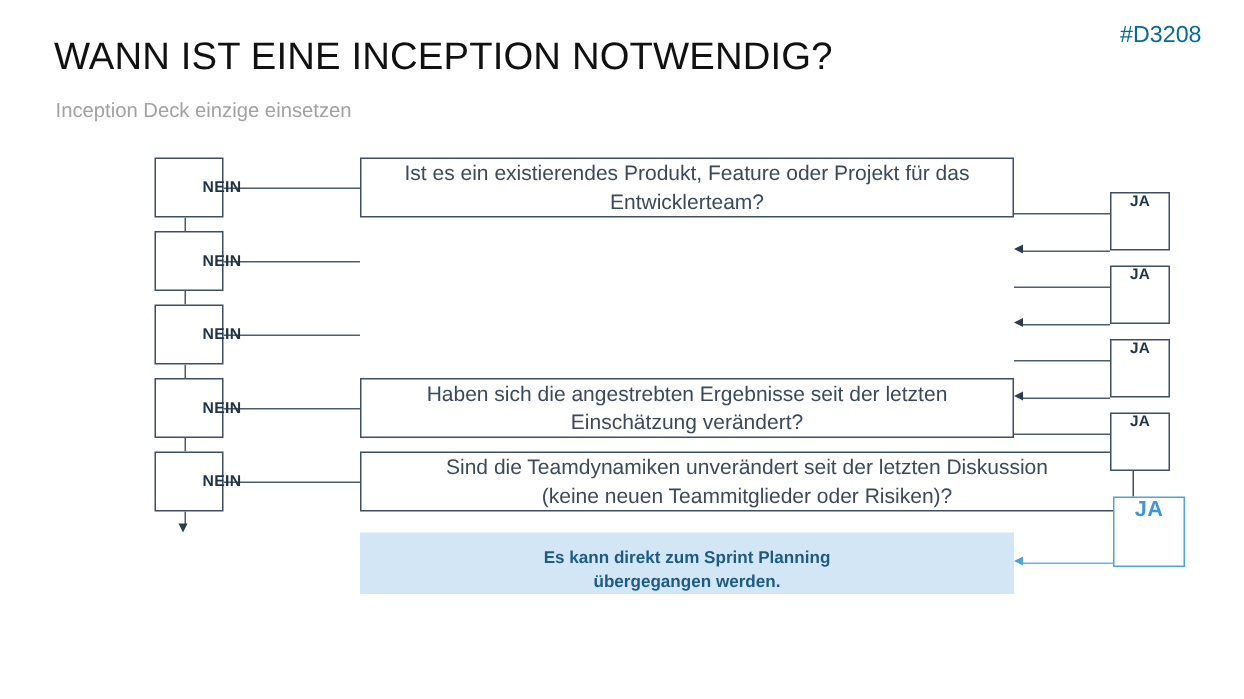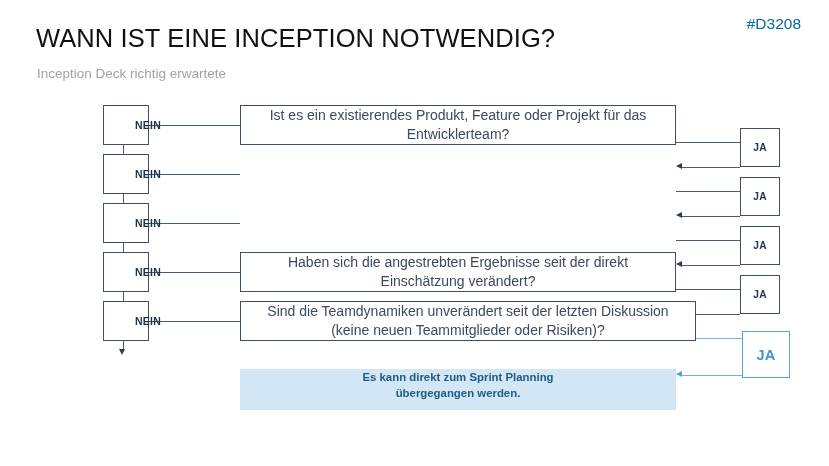--- a/index.html
+++ b/index.html
@@ -85,21 +85,21 @@
   .ja-box {
     position: absolute;
     box-sizing: border-box;
     border: 1.4px solid #3d4f63;
     background: #ffffff;
     color: #1f3349;
     font-size: 10.2px;
     font-weight: 700;
     letter-spacing: 0.2px;
     display: flex;
-    align-items: center;
+    align-items: flex-start;
     justify-content: center;
   }
   .ja-box.accent {
     border: 1.6px solid #4da2e0;
     color: #3f96dc;
     font-size: 14.5px;
   }
 
   
   .h-line {
@@ -143,41 +143,41 @@
     font-size: 11.3px;
     font-weight: 700;
     display: flex;
     align-items: center;
     justify-content: center;
     text-align: center;
   }
   #result-sprint {
     position: absolute;
     left: 240px;
-    top: 369px;
+    top: 355px;
     width: 436px;
     height: 41px;
     background: #d3e6f6;
     color: #1d5b86;
     font-size: 11.4px;
     font-weight: 700;
     line-height: 1.42;
     display: flex;
-    align-items: flex-start;
+    align-items: flex-end;
     justify-content: center;
     text-align: center;
   }
 </style>
 </head>
 <body>
 
 <div id="slide">
 
   <div id="page-title">WANN IST EINE INCEPTION NOTWENDIG?</div>
-  <div id="page-subtitle">Inception Deck richtig erwartete</div>
+  <div id="page-subtitle">Inception Deck einzige einsetzen</div>
   <div id="slide-code">#D3208</div>
 
   <div class="v-line" style="left:123px; top:145px; height:9px;"></div>
   <div class="v-line" style="left:123px; top:194px; height:9px;"></div>
   <div class="v-line" style="left:123px; top:243px; height:9px;"></div>
   <div class="v-line" style="left:123px; top:292px; height:9px;"></div>
   <div class="v-line" style="left:123px; top:341px; height:9px;"></div>
   <div class="arrow-down" style="left:119.4px; top:349px;"></div>
 
   <div class="h-line" style="left:140px; top:125px; width:100px;"></div>
@@ -224,23 +224,23 @@
     <span>NEIN</span>
   </div>
   <div class="nein-box" style="left:103px; top:301px;">
     <span>NEIN</span>
   </div>
 
   <div class="q-box" style="left:240px; top:105px; width:436px; height:40px;">
     <span>Ist es ein existierendes Produkt, Feature oder Projekt für das Entwicklerteam?</span>
   </div>
   <div class="q-box" style="left:240px; top:252px; width:436px; height:40px;">
-    <span>Haben sich die angestrebten Ergebnisse seit der direkt Einschätzung verändert?</span>
-  </div>
-  <div class="q-box" style="left:240px; top:301px; width:456px; height:40px;">
+    <span>Haben sich die angestrebten Ergebnisse seit der letzten Einschätzung verändert?</span>
+  </div>
+  <div class="q-box" style="left:240px; top:301px; width:516px; height:40px;">
     <span>
       <span>Sind die Teamdynamiken unverändert seit der letzten Diskussion</span><br>
       <span>(keine neuen Teammitglieder oder Risiken)?</span>
     </span>
   </div>
 
   <div class="ja-box" style="left:740px; top:128px; width:40px; height:39px;">
     <span>JA</span>
   </div>
   <div class="ja-box" style="left:740px; top:177px; width:40px; height:39px;">

